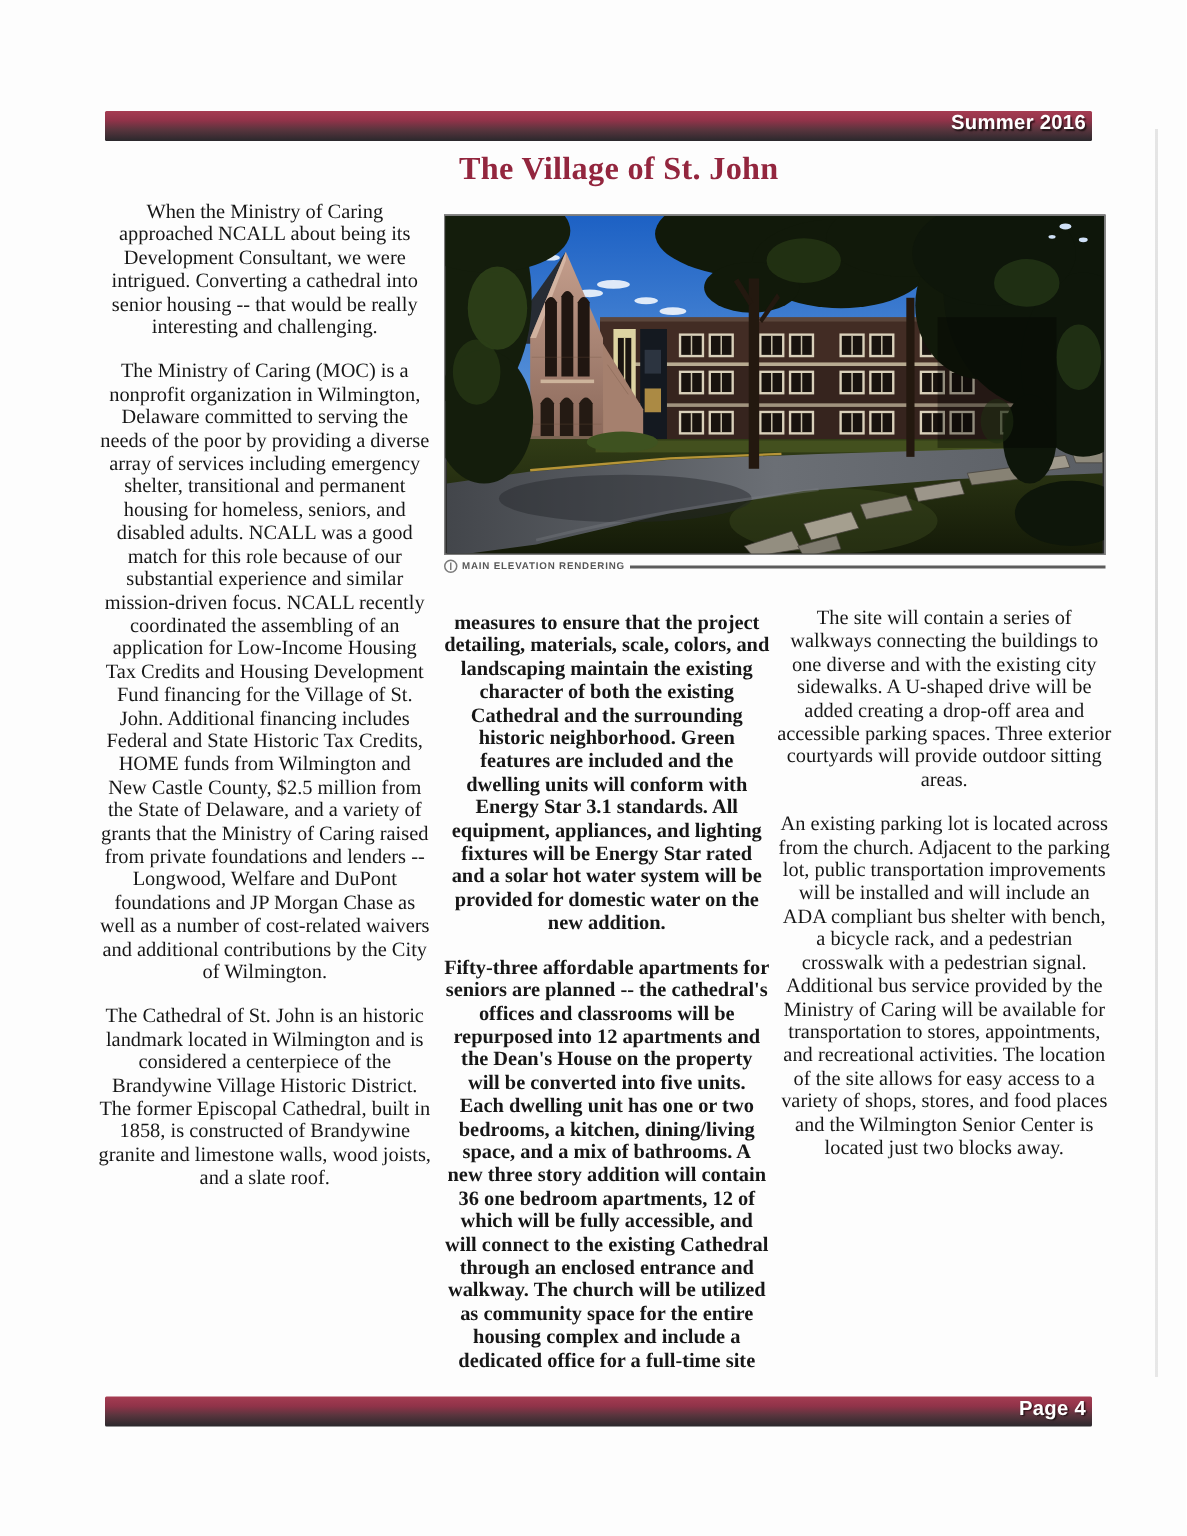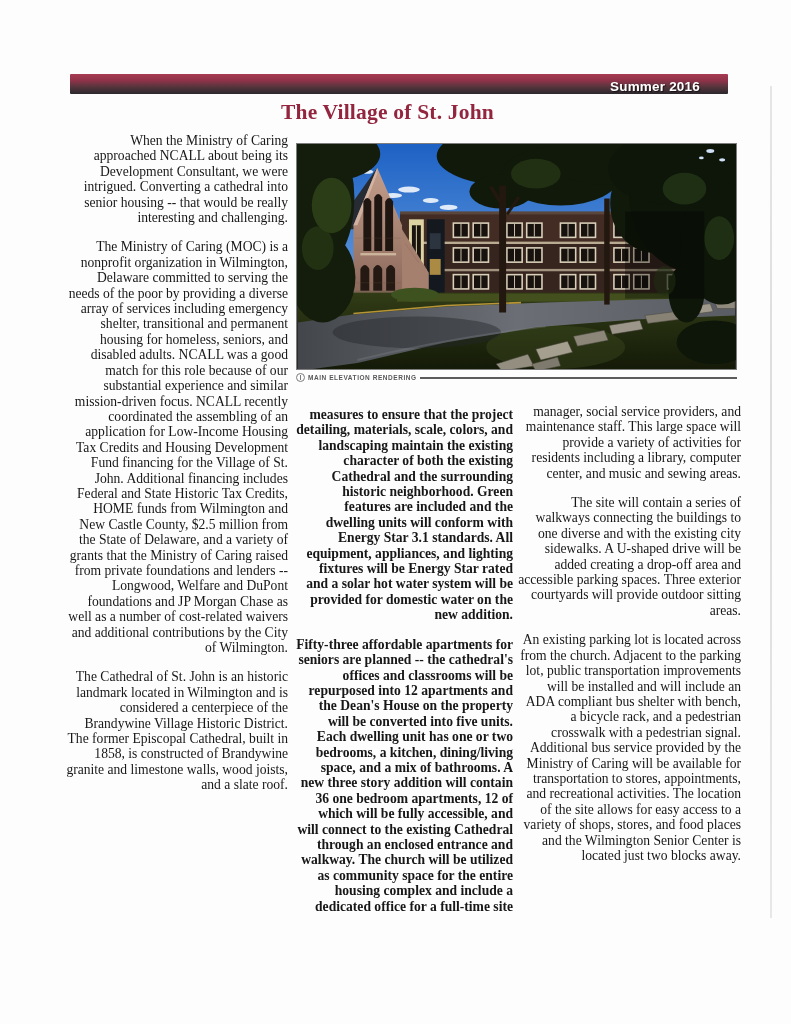--- a/index.html
+++ b/index.html
@@ -3,34 +3,34 @@
 <meta charset="utf-8">
 <style>
   html,body{margin:0;padding:0;background:#ffffff;}
   .page{
     position:relative;width:791px;height:1024px;background:#fdfdfd;
     font-family:"Liberation Serif",serif;color:#171717;overflow:hidden;
   }
   .bar{
     position:absolute;left:70px;width:658px;height:20px;box-sizing:border-box;
     background:linear-gradient(180deg,#a63c52 0%,#903349 32%,#5a353e 62%,#2a282c 100%);
-    display:flex;align-items:flex-end;justify-content:flex-end;padding-right:28px;
+    display:flex;align-items:flex-start;justify-content:flex-end;padding-right:4px;
     border-radius:1px;
   }
   .bar-top{top:74px;}
   .bar-bottom{top:931px;}
   .bar-label{
     font-family:"Liberation Sans",sans-serif;font-weight:bold;font-size:13.5px;
     color:#ffffff;letter-spacing:.2px;text-shadow:1px 1px 1px rgba(0,0,0,.65);
   }
   .title{
-    position:absolute;top:100px;left:56px;width:663px;margin:0;text-align:center;
+    position:absolute;top:100px;left:81px;width:663px;margin:0;text-align:center;
     font-size:21.5px;font-weight:bold;color:#93263e;letter-spacing:.2px;
   }
-  .col{position:absolute;font-size:13.6px;line-height:15.4px;text-align:right;}
+  .col{position:absolute;font-size:13.6px;line-height:15.4px;text-align:center;}
   .col p{margin:0 0 14px 0;}
   .col-left{top:133px;left:65px;width:223px;}
   .col-mid{top:407px;left:296px;width:217px;font-weight:bold;}
   .col-right{top:404px;left:518px;width:223px;}
   .photo{position:absolute;top:143px;left:296px;width:441px;margin:0;}
   .photo svg{display:block;width:441px;height:227px;border:1px solid #7d7d7d;box-sizing:border-box;background:#2a2a2a;}
   .caption{display:flex;align-items:center;gap:3px;margin-top:2px;height:11px;}
   .cap-icon{
     width:7px;height:7px;border:1px solid #5a5a5a;border-radius:50%;
     position:relative;flex:0 0 auto;opacity:.8;
@@ -247,20 +247,22 @@
       <span class="cap-rule"></span>
     </figcaption>
   </figure>
 
   <div class="col col-mid">
     <p>measures to ensure that the project detailing, materials, scale, colors, and landscaping maintain the existing character of both the existing Cathedral and the surrounding historic neighborhood. Green features are included and the dwelling units will conform with Energy Star 3.1 standards. All equipment, appliances, and lighting fixtures will be Energy Star rated and a solar hot water system will be provided for domestic water on the new addition.</p>
     <p>Fifty-three affordable apartments for seniors are planned -- the cathedral's offices and classrooms will be repurposed into 12 apartments and the Dean's House on the property will be converted into five units. Each dwelling unit has one or two bedrooms, a kitchen, dining/living space, and a mix of bathrooms. A new three story addition will contain 36 one bedroom apartments, 12 of which will be fully accessible, and will connect to the existing Cathedral through an enclosed entrance and walkway. The church will be utilized as community space for the entire housing complex and include a dedicated office for a full-time site</p>
   </div>
 
   <div class="col col-right">
-    <p>manager, social service providers, and maintenance staff. This large space will provide a variety of activities for residents including a library, computer center, and music and sewing areas.</p>
     <p>The site will contain a series of walkways connecting the buildings to one diverse and with the existing city sidewalks. A U-shaped drive will be added creating a drop-off area and accessible parking spaces. Three exterior courtyards will provide outdoor sitting areas.</p>
     <p>An existing parking lot is located across from the church. Adjacent to the parking lot, public transportation improvements will be installed and will include an ADA compliant bus shelter with bench, a bicycle rack, and a pedestrian crosswalk with a pedestrian signal. Additional bus service provided by the Ministry of Caring will be available for transportation to stores, appointments, and recreational activities. The location of the site allows for easy access to a variety of shops, stores, and food places and the Wilmington Senior Center is located just two blocks away.</p>
   </div>
 
+  <div class="bar bar-bottom">
+    <span class="bar-label">Page 4</span>
+  </div>
 
   <div class="scan-line"></div>
 </div>
 
 </body></html>

